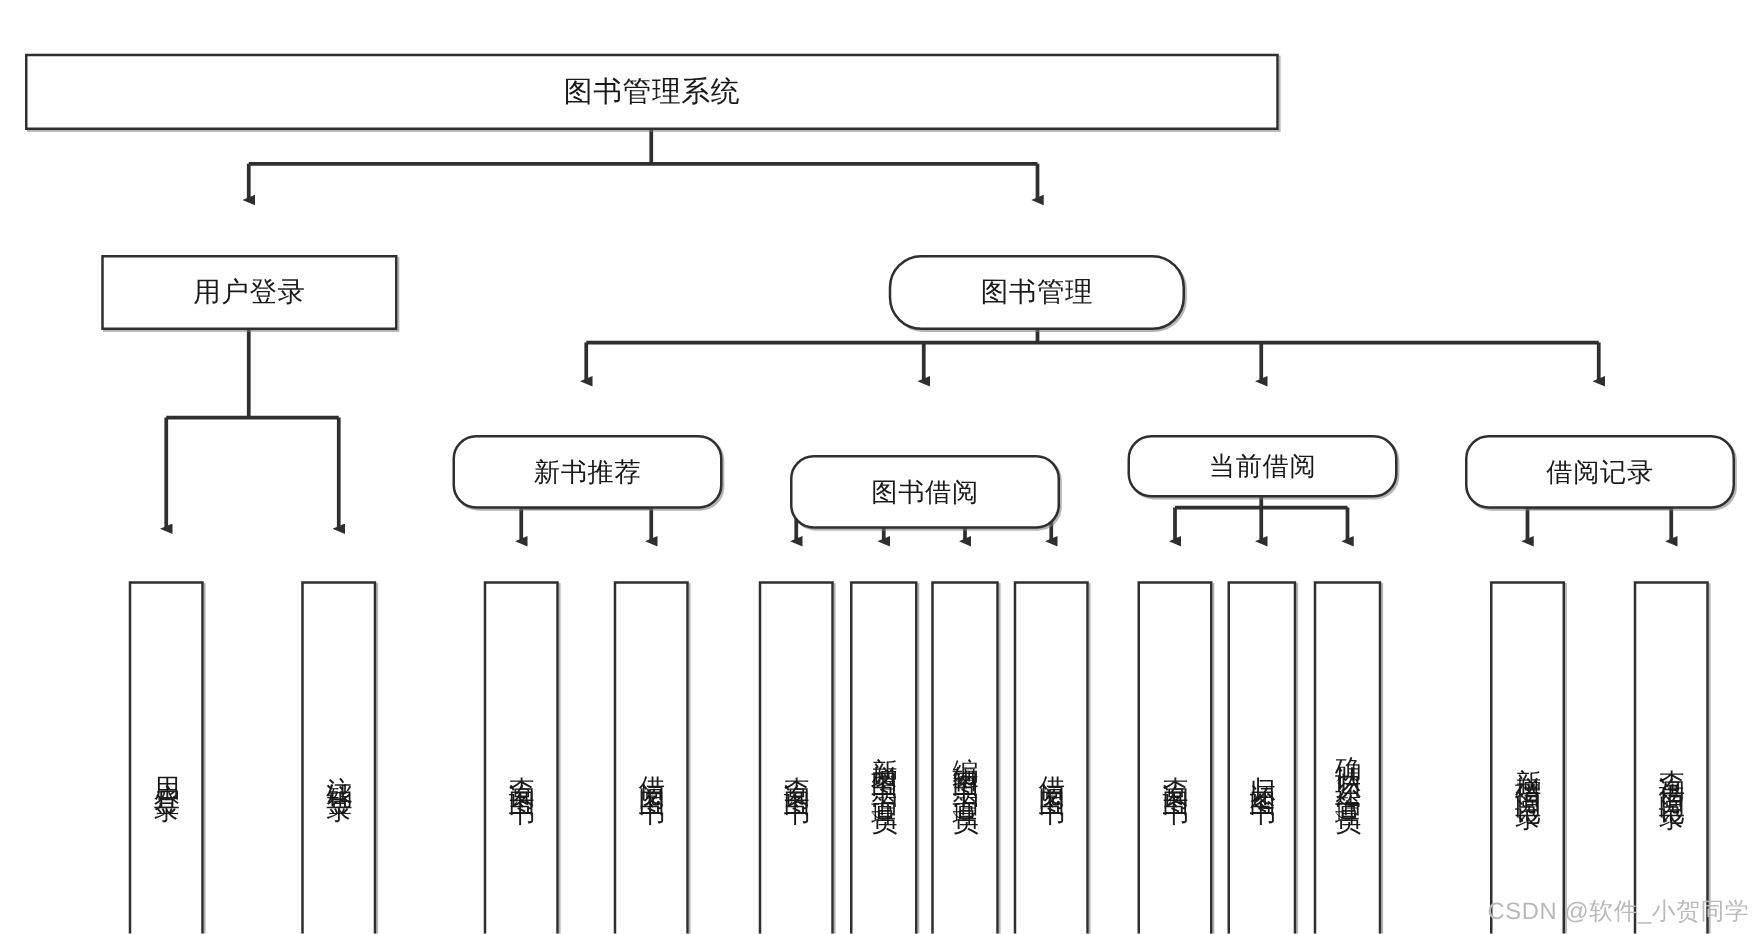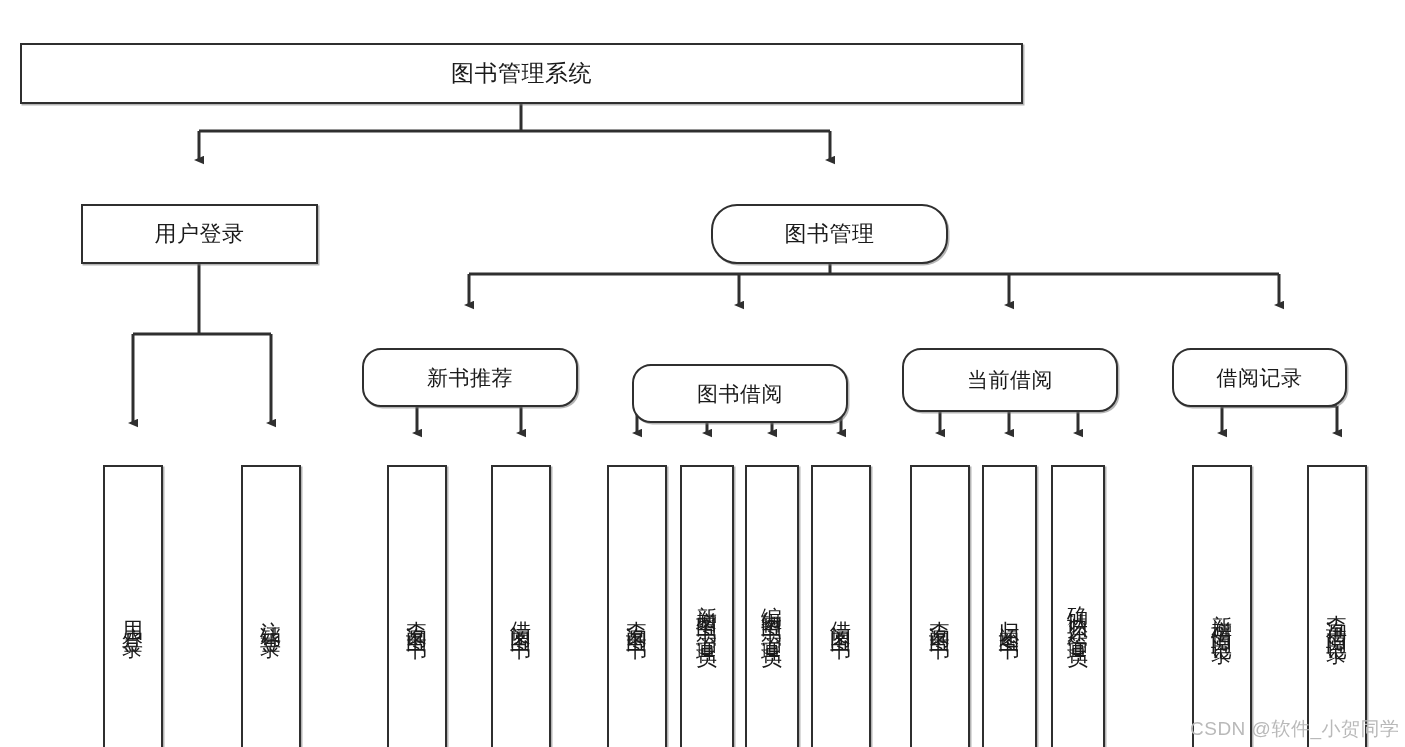--- a/index.html
+++ b/index.html
@@ -136,24 +136,24 @@
   <div class="node node-l2" style="left:711px; top:172px; width:237px; height:60px;border-radius:26px;">
     <span class="label">图书管理</span>
   </div>
 
   <div class="node node-l3" style="left:362px; top:316px; width:216px; height:59px;">
     <span class="label">新书推荐</span>
   </div>
   <div class="node node-l3" style="left:632px; top:332px; width:216px; height:59px;">
     <span class="label">图书借阅</span>
   </div>
-  <div class="node node-l3" style="left:902px; top:316px; width:216px; height:64px;">
+  <div class="node node-l3" style="left:902px; top:316px; width:216px; height:50px;">
     <span class="label">当前借阅</span>
   </div>
-  <div class="node node-l3" style="left:1172px; top:316px; width:175px; height:59px;">
+  <div class="node node-l3" style="left:1172px; top:316px; width:216px; height:59px;">
     <span class="label">借阅记录</span>
   </div>
 
   <div class="node node-leaf" style="left:103px; top:433px; width:60px; height:302px;">
     <span class="label">用户登录</span>
   </div>
   <div class="node node-leaf" style="left:241px; top:433px; width:60px; height:302px;">
     <span class="label">注销登录</span>
   </div>
 

